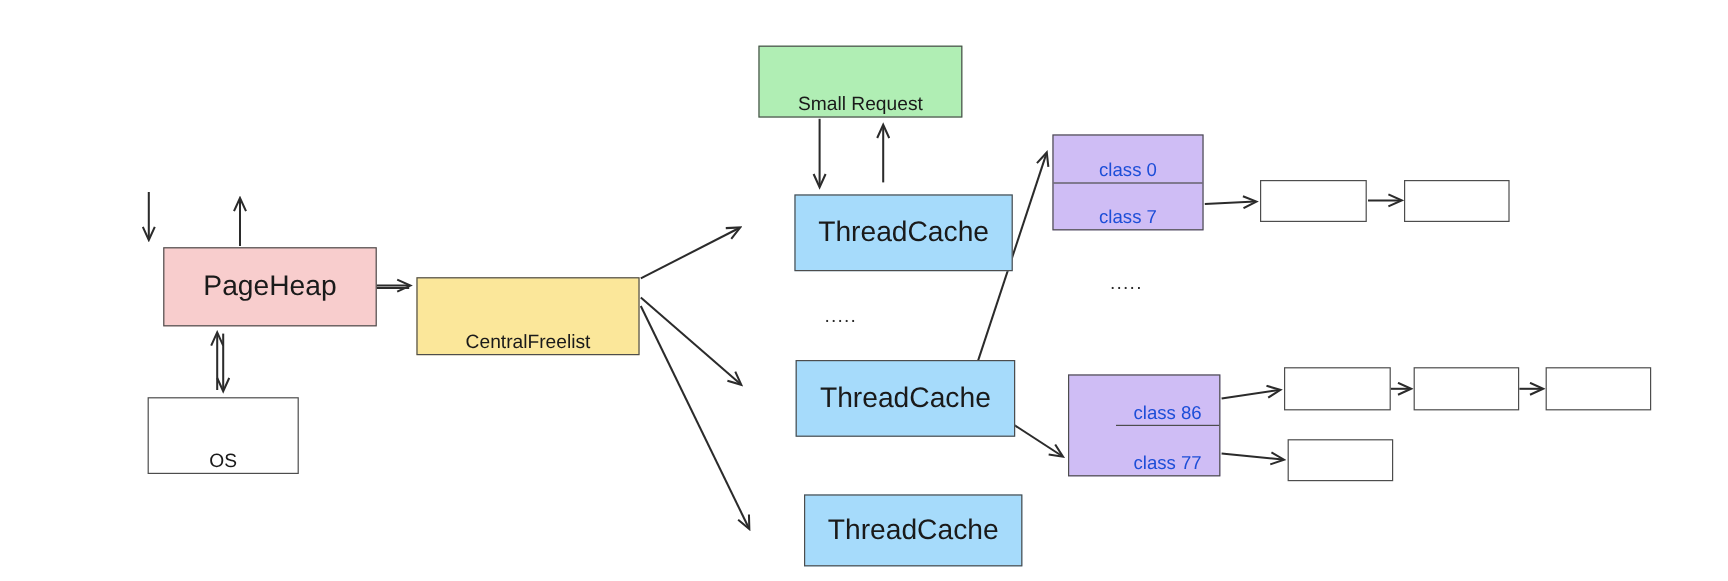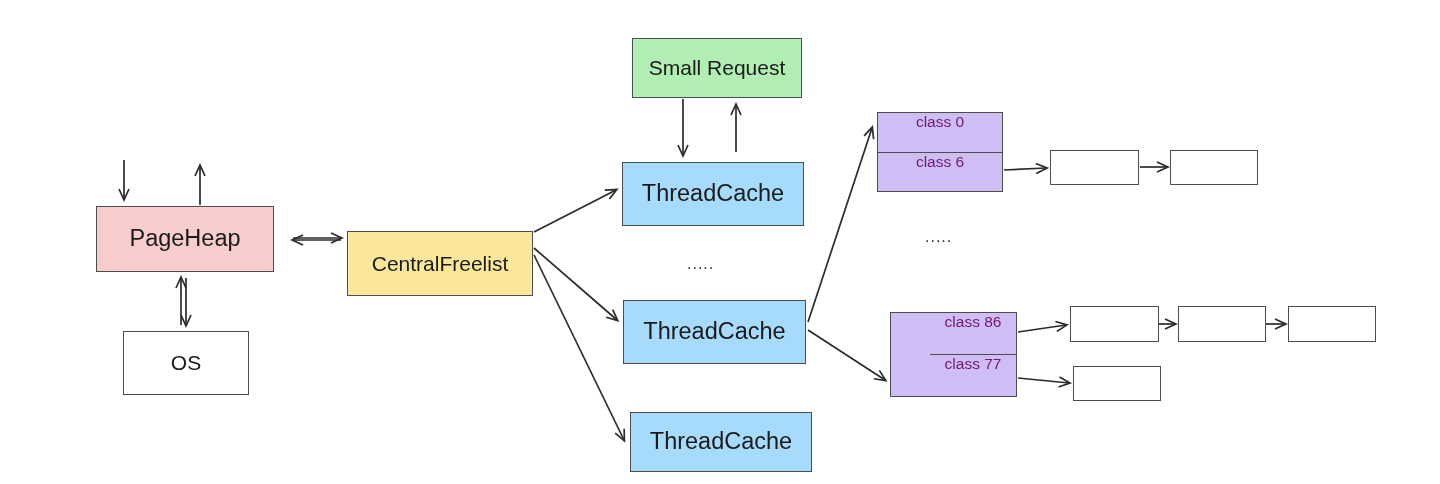--- a/index.html
+++ b/index.html
@@ -27,38 +27,38 @@
     text-align: center;
     color: #1a1a1a;
     line-height: 1.1;
     white-space: nowrap;
   }
   .green  { background: #b0eeb4; }
   .pink   { background: #f8cdcd; }
   .yellow { background: #fbe79a; }
   .blue   { background: #a6dbfb; }
   .white  { background: #ffffff; }
-  .fs-17 { font-size: 21px; }
-  .fs-23 { font-size: 23.5px; }
+  .fs-17 { font-size: 16px; align-items: flex-end; }
+  .fs-23 { font-size: 23.5px; margin-left: 40px; }
 
   .stack {
     position: absolute;
     box-sizing: border-box;
     border: 1.6px solid #4d4d4d;
     background: #cfbdf5;
     display: flex;
     flex-direction: column;
   }
   .stack .cell {
     flex: 1 1 0;
     display: flex;
-    align-items: flex-start;
+    align-items: flex-end;
     justify-content: center;
     font-size: 15.5px;
-    color: #701a75;
+    color: #1d4ed8;
     white-space: nowrap;
   }
   .stack .cell + .cell {
     border-top: 1.6px solid #4d4d4d;
   }
 
   .ellipsis {
     position: absolute;
     font-size: 16px;
     color: #2b2b2b;
@@ -152,21 +152,21 @@
 
   <div class="node blue fs-23" style="left:630px; top:412px; width:182px; height:60px;">
     <span>ThreadCache</span>
   </div>
 
   <div class="stack" style="left:877px; top:112px; width:126px; height:80px;">
     <div class="cell">
       <span>class 0</span>
     </div>
     <div class="cell">
-      <span>class 6</span>
+      <span>class 7</span>
     </div>
   </div>
 
   <div class="ellipsis" style="left:925px; top:228px;">.....</div>
 
   <div class="stack" style="left:890px; top:312px; width:127px; height:85px;padding-left:39px;">
     <div class="cell">
       <span>class 86</span>
     </div>
     <div class="cell">

